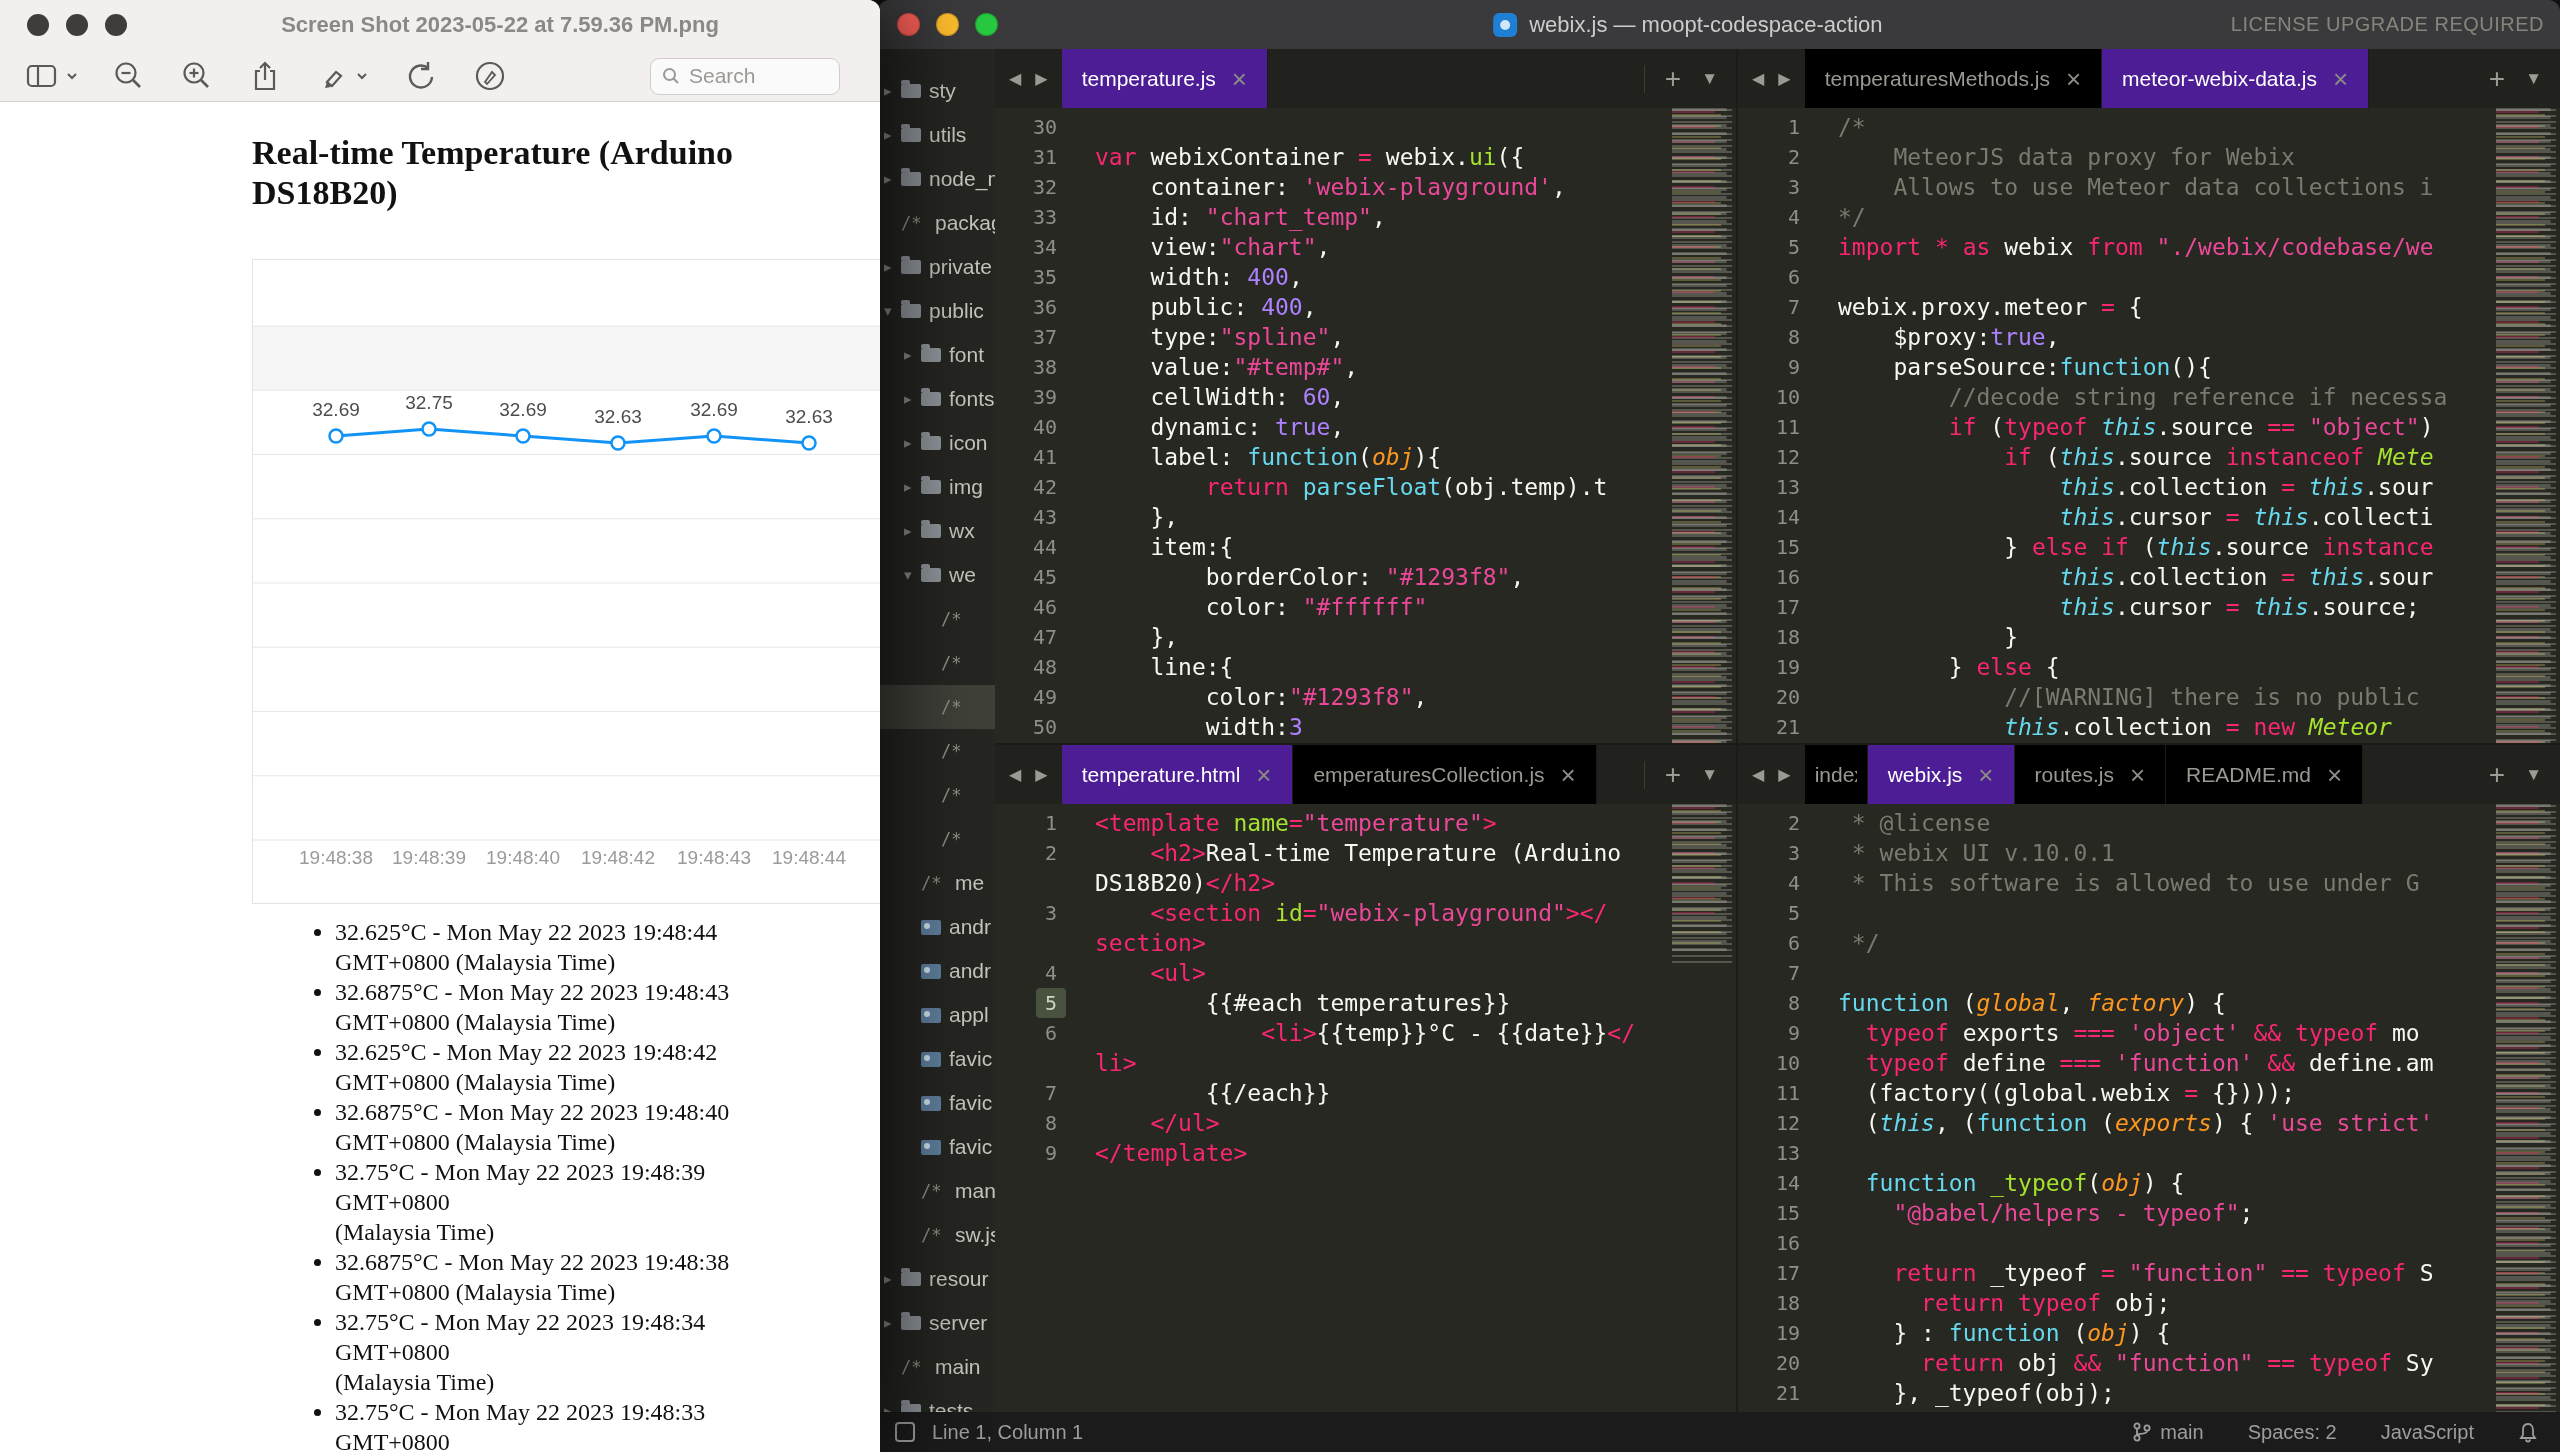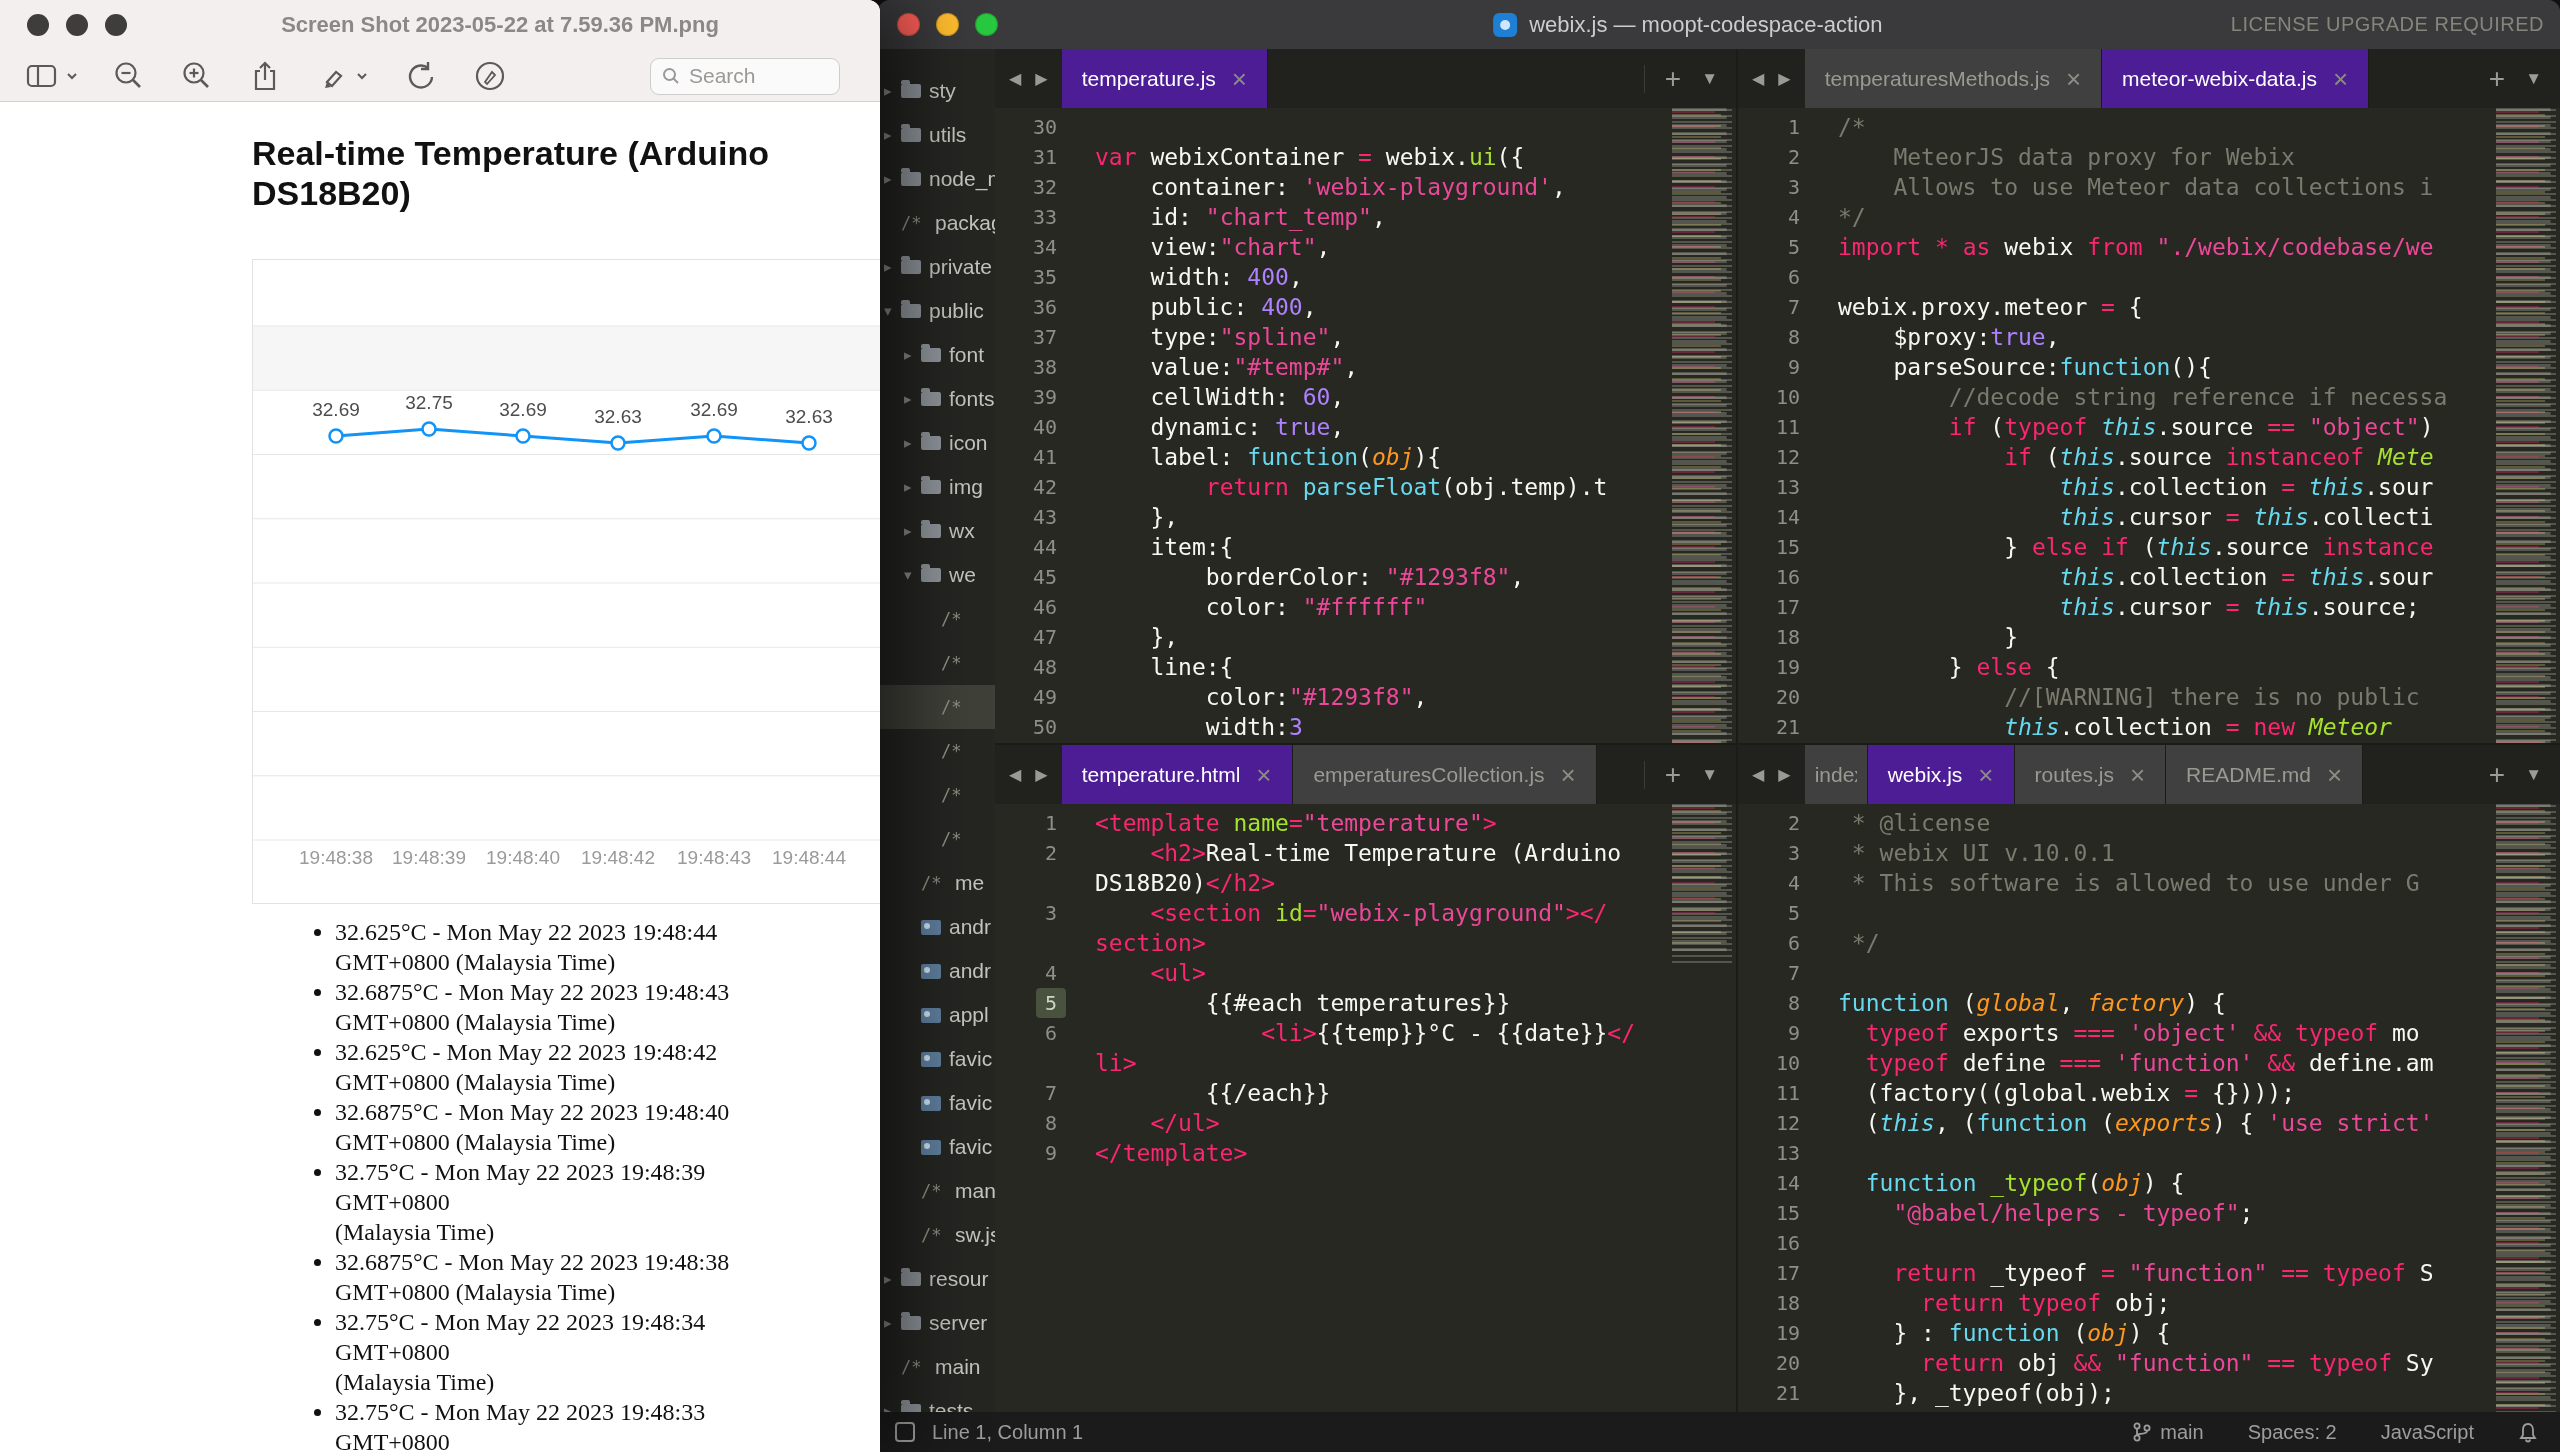--- a/index.html
+++ b/index.html
@@ -33,21 +33,21 @@
   
   .egroup{position:absolute;background:#272822}
   #eg-tl{left:117px;top:49px;width:741px;height:694px}
   #eg-tr{left:858px;top:49px;width:824px;height:694px;border-left:2px solid #1b1b18}
   #eg-bl{left:117px;top:743px;width:741px;height:669px;border-top:2px solid #1b1b18}
   #eg-br{left:858px;top:743px;width:824px;height:669px;border-left:2px solid #1b1b18;border-top:2px solid #1b1b18}
 
   .tabbar{position:absolute;left:0;top:0;right:0;height:59px;background:#21211d;display:flex;align-items:stretch}
   .tnav{display:flex;align-items:center;gap:14px;padding:0 14px;color:#9a9a94;font-size:16px;flex:none}
   .tabs{display:flex;min-width:0}
-  .tab{display:flex;align-items:center;gap:16px;padding:0 20px;background:#404040;color:#9a9a93;font-size:21px;border-right:1px solid #1b1b18;white-space:nowrap}
+  .tab{display:flex;align-items:center;gap:16px;padding:0 20px;background:#000000;color:#9a9a93;font-size:21px;border-right:1px solid #1b1b18;white-space:nowrap}
   .tab.active{background:#4c1d95;color:#ffffff}
   .tab.it .tlabel{}
   .tab.clipL .tlabel{width:232px;direction:rtl;overflow:hidden;text-align:left}
   .tab.clipR{padding:0 10px}
   .tab.clipR .tlabel{width:42px;overflow:hidden}
   .tclose{color:#8c8c85;font-size:26px;line-height:1}
   .tactions{margin-left:auto;display:flex;align-items:center;gap:20px;padding:0 18px;color:#9c9c96;flex:none}
   .ta-plus{font-size:28px}
   .ta-down{font-size:17px}
   .tsep{width:1px;height:28px;background:#3c3c36}
@@ -90,21 +90,21 @@
   #preview{position:absolute;left:0;top:0;width:880px;height:1452px;background:#ffffff;border-radius:0 12px 0 0;overflow:hidden;box-shadow:28px 0 70px rgba(0,0,0,.5);z-index:5}
   #pv-chrome{position:absolute;left:0;top:0;right:0;height:102px;background:#f2efee;border-bottom:1px solid #d5d2d0}
   .pv-traffic{position:absolute;left:27px;top:14px;display:flex;gap:17px}
   .pv-tl{width:22px;height:22px;border-radius:50%;background:#3f3d3b}
   .pv-title{position:absolute;left:0;right:0;top:0;height:50px;display:flex;align-items:center;justify-content:center;color:#8b8885;font-size:22px;font-weight:bold;white-space:nowrap;padding-left:120px}
   .pv-toolbar{position:absolute;left:0;right:16px;top:50px;height:52px;display:flex;align-items:center;gap:34px;padding:0 24px}
   .pv-btn{display:flex;align-items:center;gap:6px;color:#5c5a57}
   .pv-search{margin-left:auto;width:190px;height:37px;border:1px solid #cfccca;border-radius:9px;background:#fbfafa;display:flex;align-items:center;gap:8px;padding:0 10px;color:#9b9895;font-size:21px}
 
   #pv-content{position:absolute;left:0;top:103px;right:0;bottom:0;background:#fff;overflow:hidden}
-  #doc-heading{margin:30px 0 0 252px;width:520px;font-family:Liberation Sans, sans-serif;font-weight:bold;font-size:34px;line-height:40px;color:#111}
+  #doc-heading{margin:30px 0 0 252px;width:520px;font-family:Liberation Serif, serif;font-weight:bold;font-size:34px;line-height:40px;color:#111}
   #chartbox{margin:46px 0 0 252px;width:640px;height:645px;border:1px solid #e2e2e2;background:#fff}
   #readings{margin:13px 0 0 252px;padding:0 0 0 83px;width:505px;font-family:"Liberation Serif",serif;font-size:24px;line-height:30px;color:#111}
   #readings li{white-space:pre-line;margin:0}
 
   svg{display:block}
 </style>
 </head>
 <body>
 
 <div id="root">

